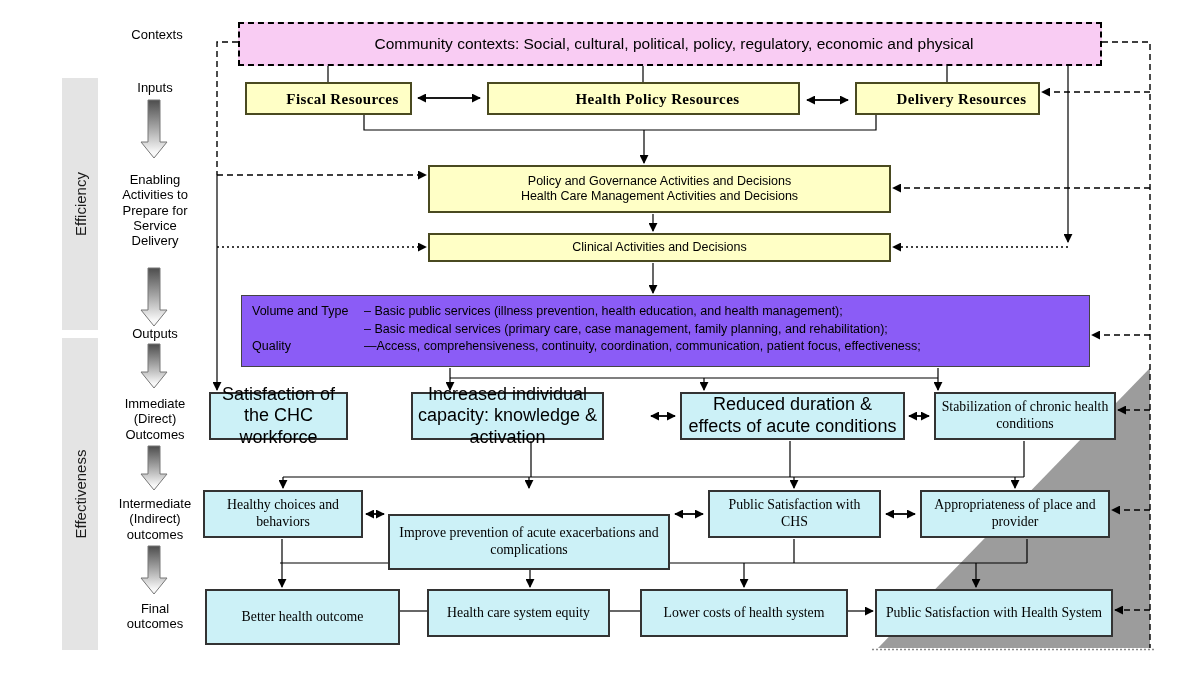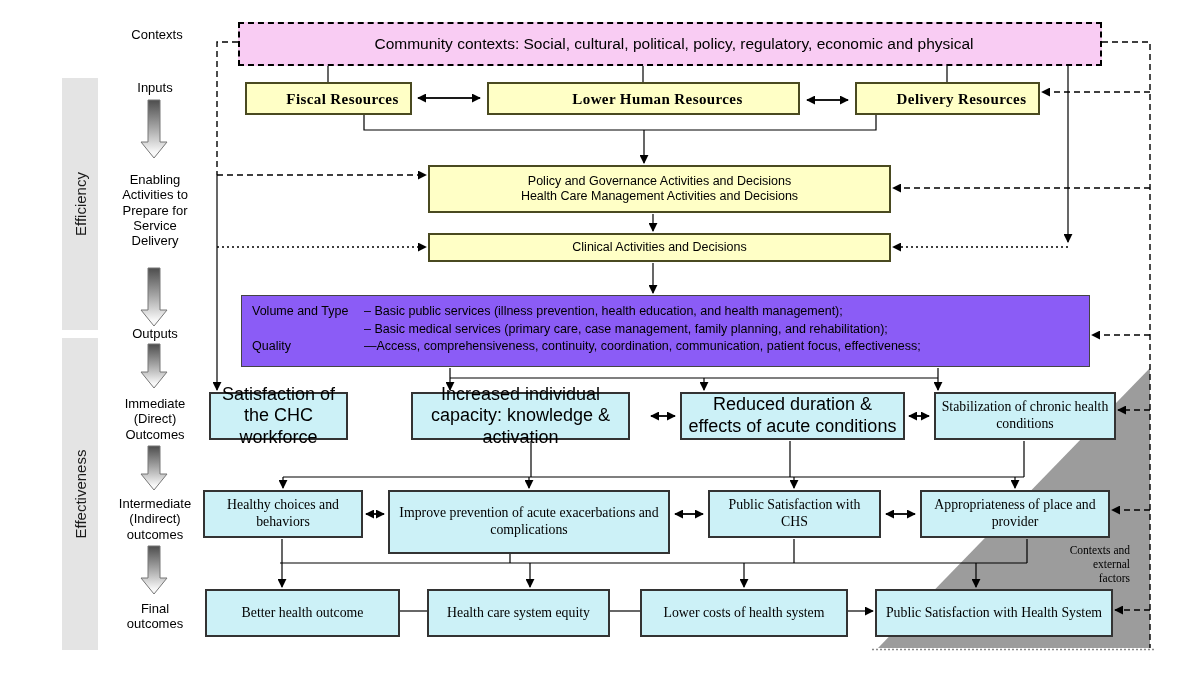--- a/index.html
+++ b/index.html
@@ -162,21 +162,21 @@
 Outcomes</div>
   <div class="slabel" style="top:496px;">Intermediate
 (Indirect)
 outcomes</div>
   <div class="slabel" style="top:601px;">Final
 outcomes</div>
 
   <div class="box banner" style="left:238px;top:22px;width:864px;height:44px;padding-left:12px;">Community contexts: Social, cultural, political, policy, regulatory, economic and physical</div>
 
   <div class="box yellow resource" style="left:245px;top:82px;width:167px;height:33px;">Fiscal Resources</div>
-  <div class="box yellow resource" style="left:487px;top:82px;width:313px;height:33px;">Lower Human Resources</div>
+  <div class="box yellow resource" style="left:487px;top:82px;width:313px;height:33px;">Health Policy Resources</div>
   <div class="box yellow resource" style="left:855px;top:82px;width:185px;height:33px;">Delivery Resources</div>
 
   <div class="box yellow activity" style="left:428px;top:165px;width:463px;height:48px;">
     <div>Policy and Governance Activities and Decisions</div>
     <div>Health Care Management Activities and Decisions</div>
   </div>
   <div class="box yellow activity" style="left:428px;top:233px;width:463px;height:29px;">Clinical Activities and Decisions</div>
 
   <div class="box green" style="left:241px;top:295px;width:849px;height:72px;">
     <div class="grow">
@@ -187,31 +187,28 @@
       <span class="glabel"></span>
       <span class="gtext">– Basic medical services (primary care, case management, family planning, and rehabilitation);</span>
     </div>
     <div class="grow">
       <span class="glabel">Quality</span>
       <span class="gtext">—Access, comprehensiveness, continuity, coordination, communication, patient focus, effectiveness;</span>
     </div>
   </div>
 
   <div class="box cyan sans-box" style="left:209px;top:392px;width:139px;height:48px;">Satisfaction of the CHC workforce</div>
-  <div class="box cyan sans-box" style="left:411px;top:392px;width:219px;height:48px;">Increased individual capacity: knowledge &amp; activation</div>
+  <div class="box cyan sans-box" style="left:411px;top:392px;width:193px;height:48px;">Increased individual capacity: knowledge &amp; activation</div>
   <div class="box cyan sans-box" style="left:680px;top:392px;width:225px;height:48px;">Reduced duration &amp; effects of acute conditions</div>
   <div class="box cyan serif-box" style="left:934px;top:392px;width:182px;height:48px;">Stabilization of chronic health conditions</div>
 
   <div class="box cyan serif-box" style="left:203px;top:490px;width:160px;height:48px;">Healthy choices and behaviors</div>
-  <div class="box cyan serif-box" style="left:388px;top:490px;width:282px;height:64px;">Improve prevention of acute exacerbations and complications</div>
+  <div class="box cyan serif-box" style="left:388px;top:514px;width:282px;height:56px;">Improve prevention of acute exacerbations and complications</div>
   <div class="box cyan serif-box" style="left:708px;top:490px;width:173px;height:48px;">Public Satisfaction with CHS</div>
   <div class="box cyan serif-box" style="left:920px;top:490px;width:190px;height:48px;">Appropriateness of place and provider</div>
 
-  <div class="box cyan serif-box" style="left:205px;top:589px;width:195px;height:48px;">Better health outcome</div>
+  <div class="box cyan serif-box" style="left:205px;top:589px;width:195px;height:56px;">Better health outcome</div>
   <div class="box cyan serif-box" style="left:427px;top:589px;width:183px;height:48px;">Health care system equity</div>
   <div class="box cyan serif-box" style="left:640px;top:589px;width:208px;height:48px;">Lower costs of health system</div>
   <div class="box cyan serif-box" style="left:875px;top:589px;width:238px;height:48px;">Public Satisfaction with Health System</div>
 
-  <div class="trilabel">Contexts and
-external
-factors</div>
 
 </div>
 
 </body></html>

